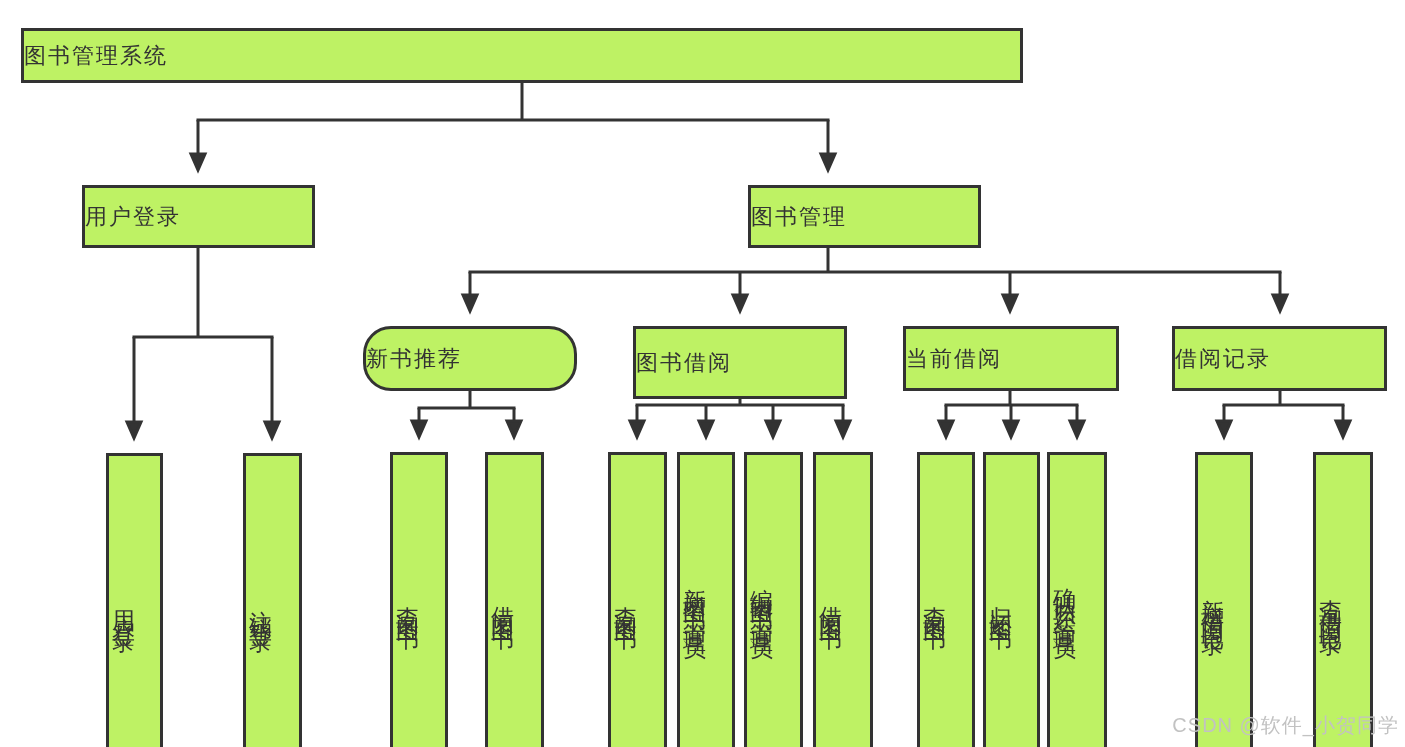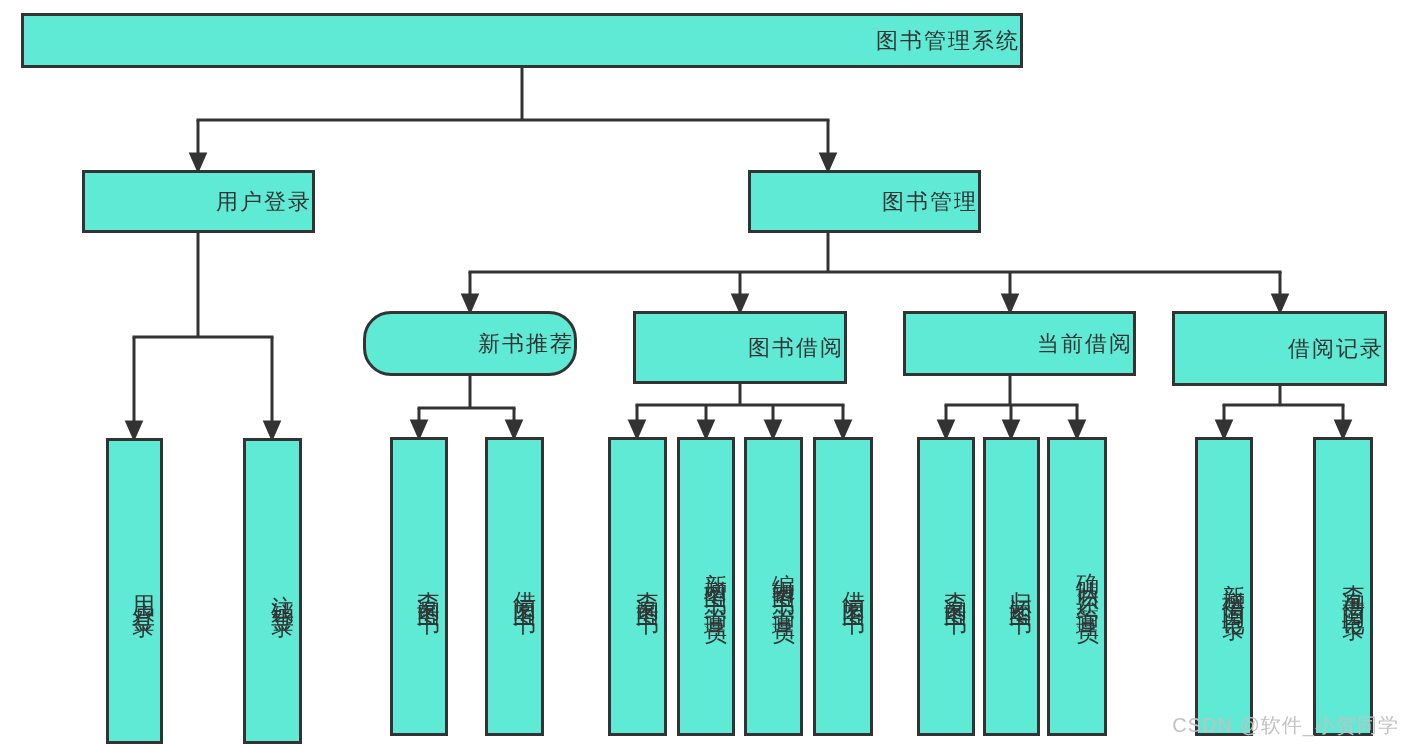--- a/index.html
+++ b/index.html
@@ -13,45 +13,46 @@
   }
   .connectors {
     position: absolute;
     left: 0; top: 0;
     width: 1405px; height: 747px;
     pointer-events: none;
   }
   .box {
     position: absolute;
     box-sizing: border-box;
-    background: #5eead4;
+    background: #bef264;
     border: 3px solid #333333;
     color: #333333;
     display: flex;
     align-items: center;
-    justify-content: flex-end;
+    justify-content: flex-start;
+    margin-top: 15px;
   }
   .h-box { font-size: 22px; letter-spacing: 2px; }
   .v-box span {
     writing-mode: vertical-rl;
     text-orientation: mixed;
     font-size: 23px;
     letter-spacing: 7px;
     white-space: nowrap;
   }
   
   .b-root { left: 21px; top: 13px; width: 1002px; height: 55px; }
   
   .b-l2-0 { left: 82px;  top: 170px; width: 233px; height: 63px; }
   .b-l2-1 { left: 748px; top: 170px; width: 233px; height: 63px; }
   
   .b-l3-0 { left: 363px;  top: 311px; width: 214px; height: 65px; border-radius: 28px; }
   .b-l3-1 { left: 633px;  top: 311px; width: 214px; height: 73px; }
-  .b-l3-2 { left: 903px;  top: 311px; width: 233px; height: 65px; }
-  .b-l3-3 { left: 1172px; top: 311px; width: 215px; height: 75px; }
+  .b-l3-2 { left: 903px;  top: 311px; width: 216px; height: 65px; }
+  .b-l3-3 { left: 1172px; top: 311px; width: 215px; height: 65px; }
   
   .lf-login-0 { left: 106px; top: 438px; width: 57px; height: 306px; }
   .lf-login-1 { left: 243px; top: 438px; width: 59px; height: 306px; }
   
   .lf-rec-0 { left: 390px; top: 437px; width: 58px; height: 299px; }
   .lf-rec-1 { left: 485px; top: 437px; width: 59px; height: 299px; }
   
   .lf-bor-0 { left: 608px; top: 437px; width: 59px; height: 299px; }
   .lf-bor-1 { left: 677px; top: 437px; width: 58px; height: 299px; }
   .lf-bor-2 { left: 744px; top: 437px; width: 59px; height: 299px; }

